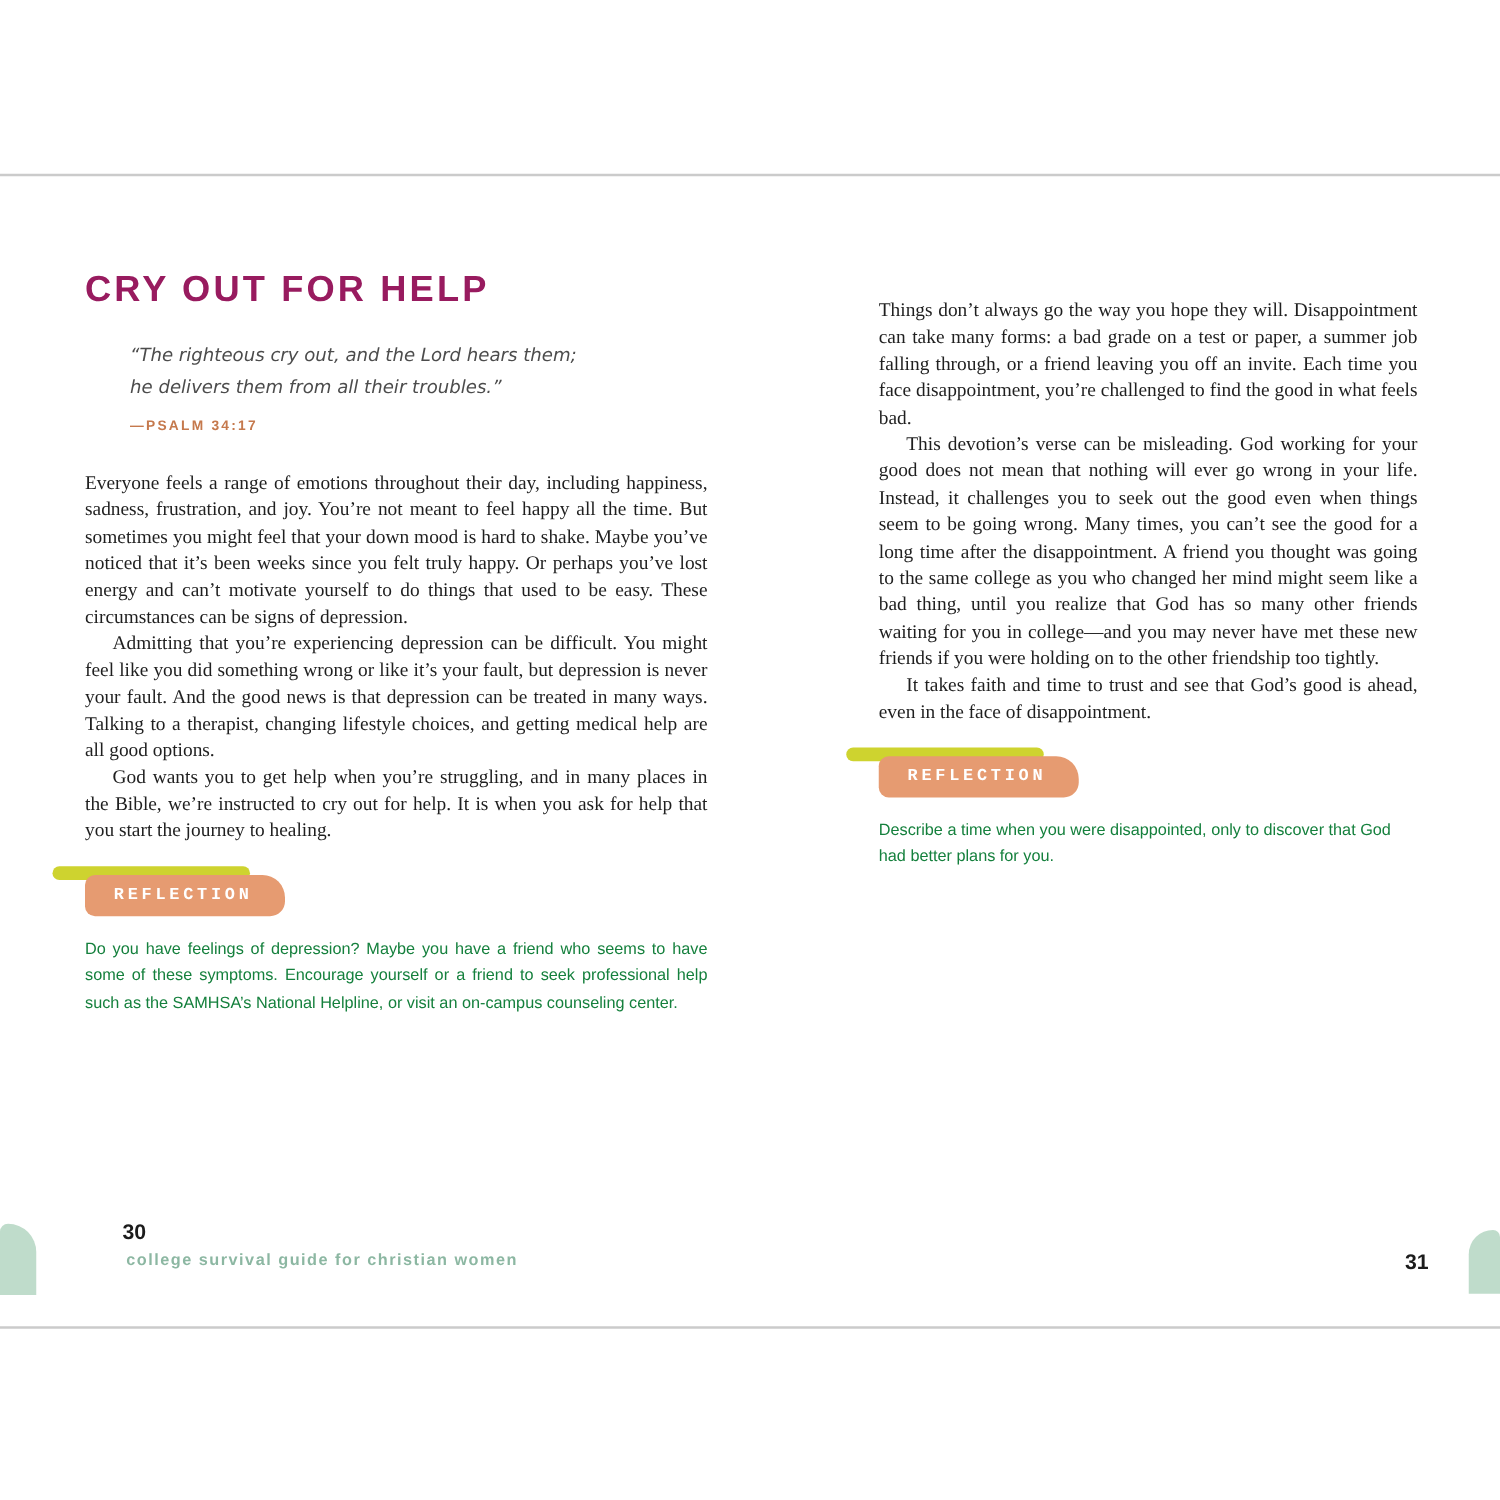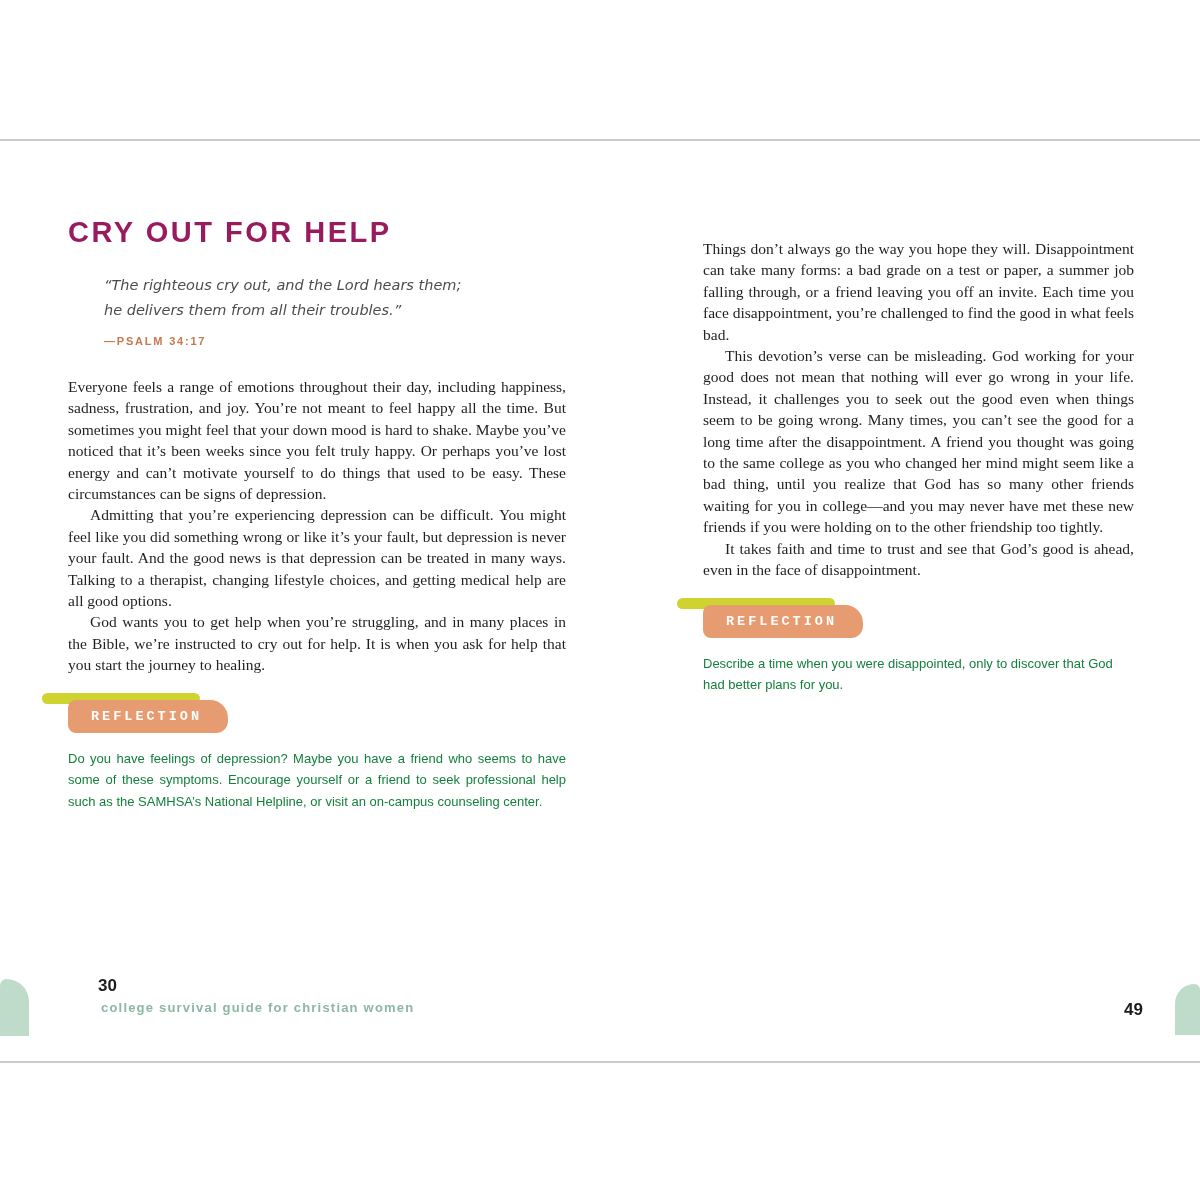--- a/index.html
+++ b/index.html
@@ -143,18 +143,18 @@
 
     <div class="reflection">
       <span class="highlight-mark"></span>
       <span class="reflection-badge">REFLECTION</span>
       <div class="reflection-text">Describe a time when you were disappointed, only to discover that God had better plans for you.</div>
     </div>
   </div>
 
   <div class="page-number left-num">30</div>
   <div class="running-footer">college survival guide for christian women</div>
-  <div class="page-number right-num">49</div>
+  <div class="page-number right-num">31</div>
 
   <div class="corner-arch arch-left"></div>
   <div class="corner-arch arch-right"></div>
 
 </div>
 
 </body></html>

